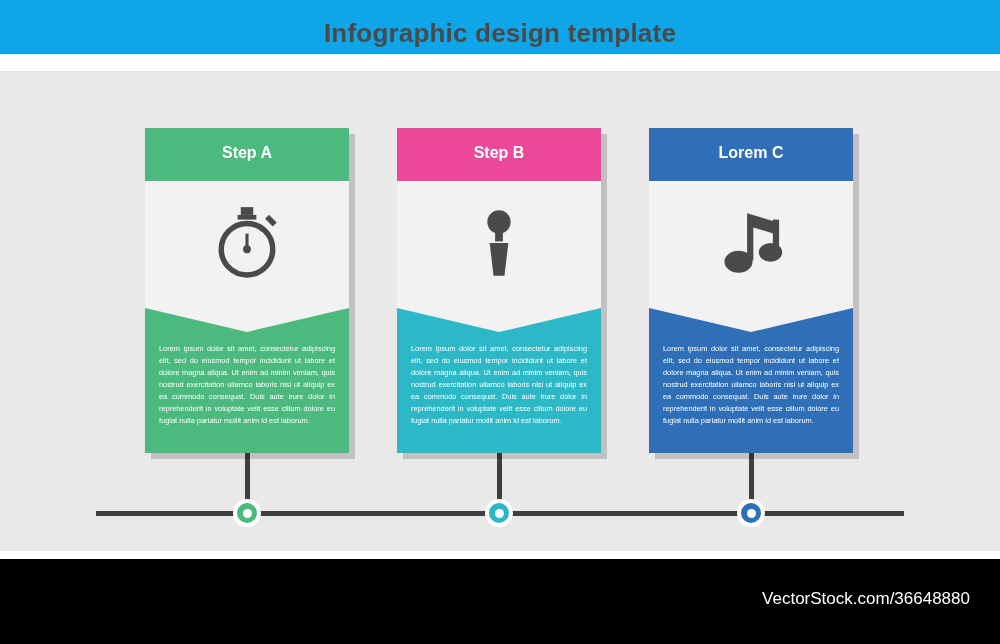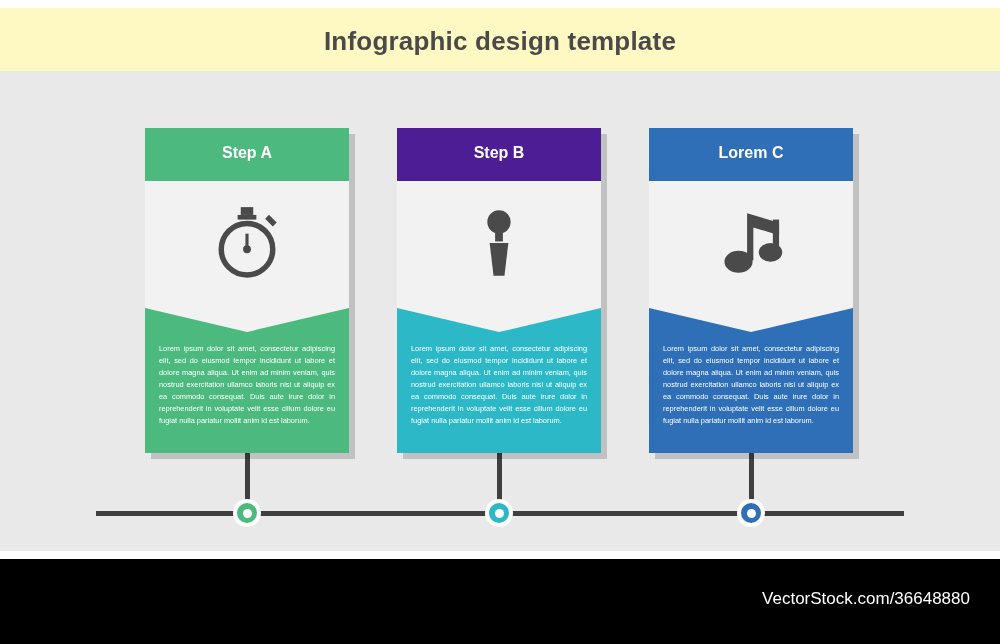--- a/index.html
+++ b/index.html
@@ -15,24 +15,24 @@
   }
   #stage {
     position: relative;
     width: 1000px;
     height: 644px;
     background: #ffffff;
   }
   
   .header-band {
     position: absolute;
-    left: 0; top: 8px;
-    width: 1000px;
-    height: 71px;
-    background: #fef9c3;
+    left: 0; top: 0;
+    width: 1000px;
+    height: 54px;
+    background: #0ea5e9;
   }
   .header-title {
     position: absolute;
     left: 0; top: 18px;
     width: 1000px;
     text-align: center;
     font-size: 26px;
     font-weight: bold;
     color: #4a4a4a;
     letter-spacing: 0.2px;
@@ -228,21 +228,21 @@
         <div class="card-foot" style="background:#4cb97e;">
           <div class="notch"></div>
           <div class="card-text">Lorem ipsum dolor sit amet, consectetur adipiscing elit, sed do eiusmod tempor incididunt ut labore et dolore magna aliqua. Ut enim ad minim veniam, quis nostrud exercitation ullamco laboris nisi ut aliquip ex ea commodo consequat. Duis aute irure dolor in reprehenderit in voluptate velit esse cillum dolore eu fugiat nulla pariatur mollit anim id est laborum.</div>
         </div>
       </div>
     </div>
 
     <div class="card" style="left:397px;">
       <div class="card-shadow"></div>
       <div class="card-body">
-        <div class="card-head" style="background:#4c1d95;">
+        <div class="card-head" style="background:#ec4899;">
           <div class="card-head-label">Step B</div>
         </div>
         <div class="icon-wrap">
           <span>
             <svg width="78" height="78" viewBox="0 0 100 100">
               <g fill="#4a4a4a">
                 <circle cx="50" cy="23" r="15"></circle>
                 <rect x="45" y="36" width="10" height="12"></rect>
                 <path d="M38 50 L62 50 L57 92 L43 92 Z"></path>
               </g>

